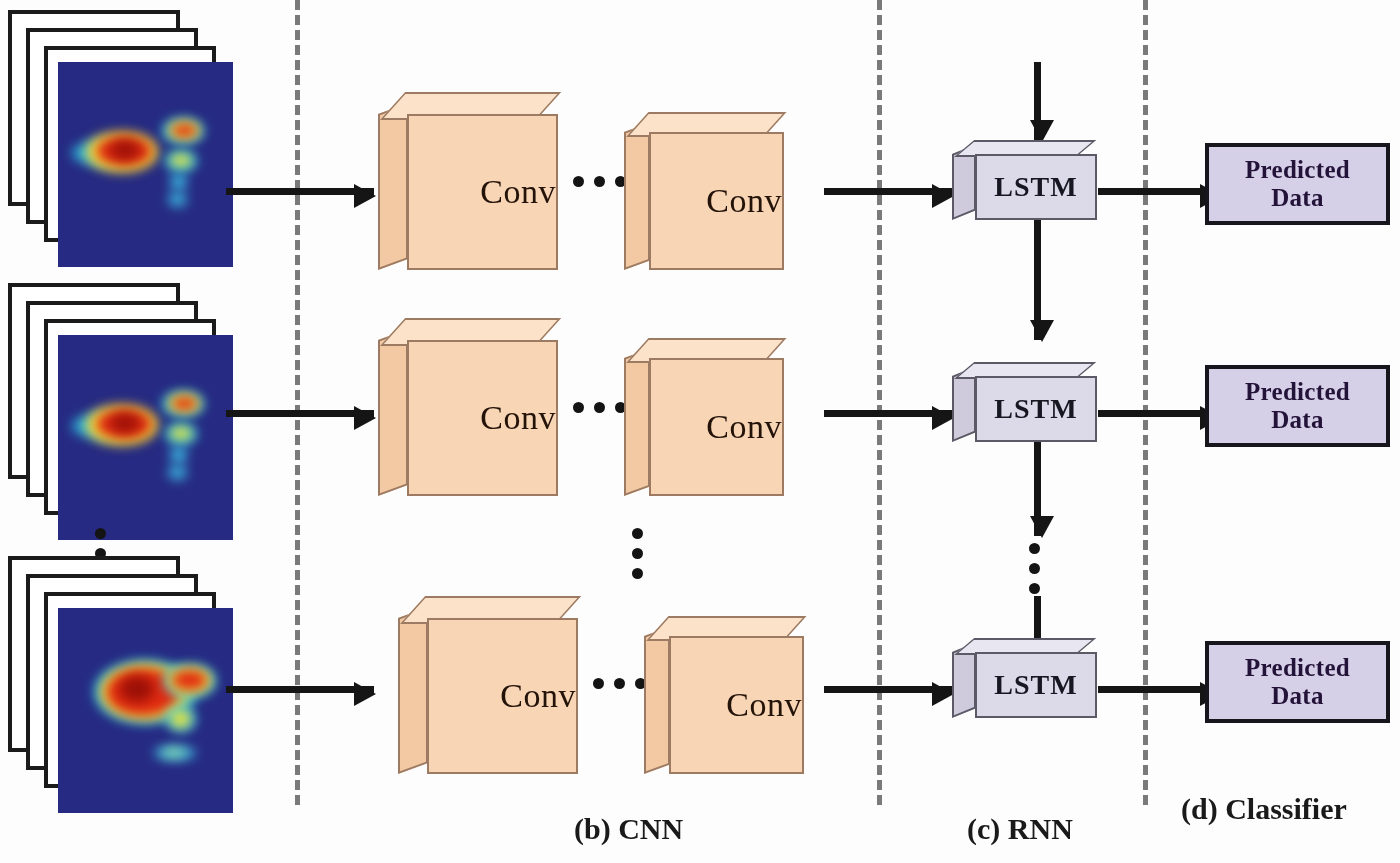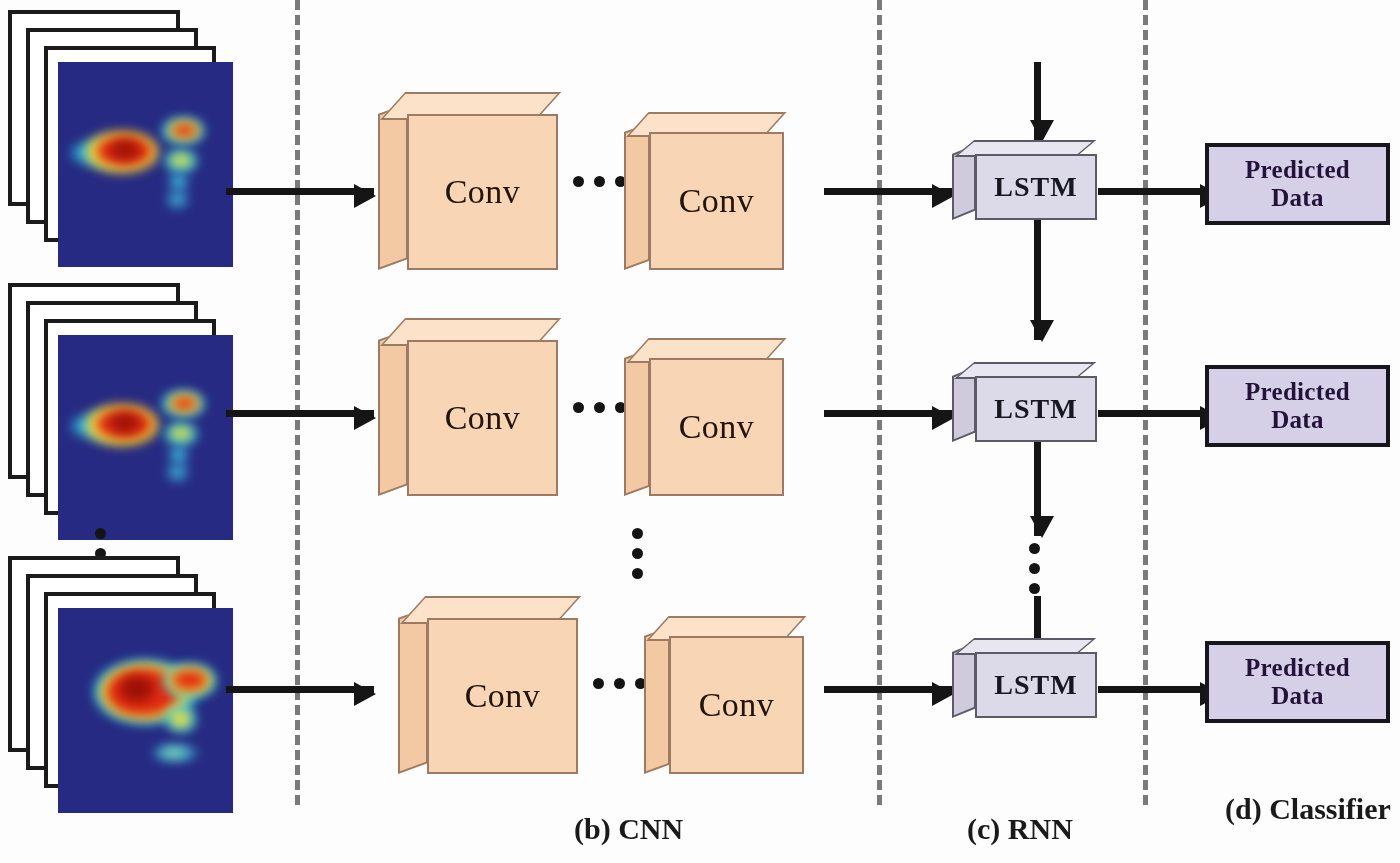--- a/index.html
+++ b/index.html
@@ -34,21 +34,21 @@
   }
   .blob{position:absolute;border-radius:50%;filter:blur(6px);}
 
   
   .cube{position:absolute;}
   .cube .front{
     position:absolute;left:0;bottom:0;
     background:#f8d6b5;
     border:2px solid #9d7b63;
     box-sizing:border-box;
-    display:flex;align-items:center;justify-content:center;
+    display:flex;align-items:center;justify-content:flex-end;
     color:#2a1a10;
   }
   .cube .top{
     position:absolute;left:0;top:0;
     background:#fbe2c9;
     border:2px solid #9d7b63;
     box-sizing:border-box;
   }
   .cube .side{
     position:absolute;left:0;top:0;
@@ -336,15 +336,15 @@
 
   <div class="arrow-h" style="left:1098px;top:686px;width:122px;"></div>
 
   <div class="pred" style="left:1205px;top:641px;width:185px;height:82px;">
     <span>Predicted</span>
     <span>Data</span>
   </div>
 
   <div class="caption" style="left:574px;top:812px;">(b) CNN</div>
   <div class="caption" style="left:967px;top:812px;">(c) RNN</div>
-  <div class="caption" style="left:1181px;top:792px;margin-left:44px;">(d) Classifier</div>
+  <div class="caption" style="left:1181px;top:792px;">(d) Classifier</div>
 
 </div>
 
 </body></html>

